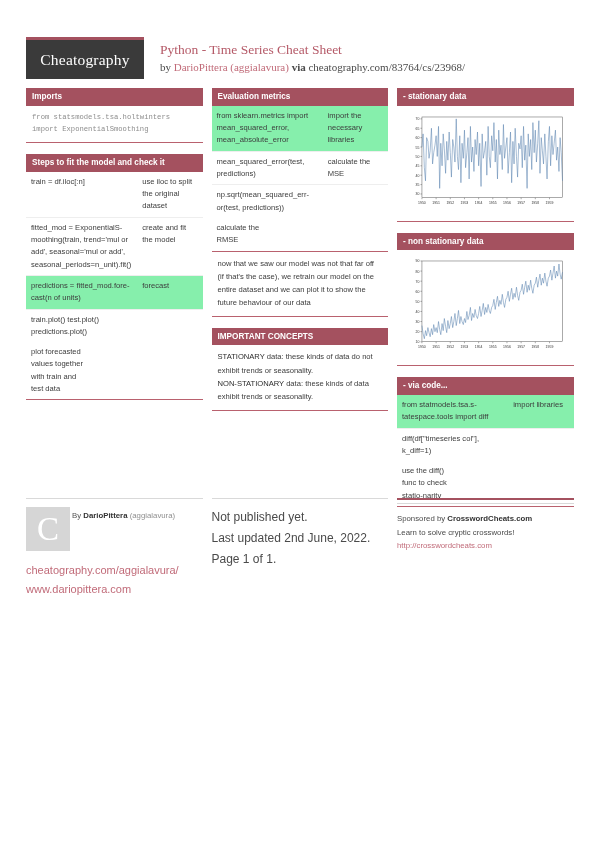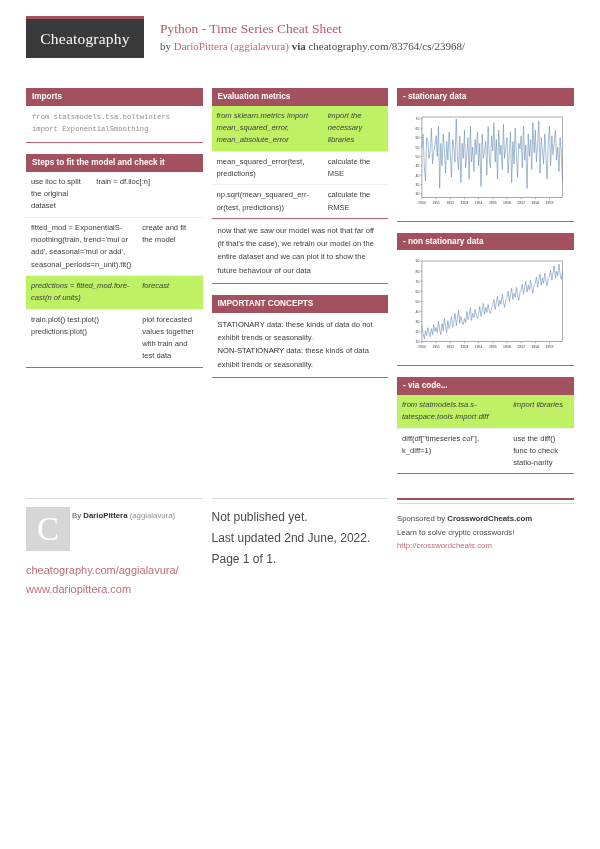--- a/index.html
+++ b/index.html
@@ -19,21 +19,21 @@
     position: absolute;
     left: 0; top: 0;
     width: 600px;
     height: 849px;
     background: #ffffff;
   }
 
   
   .header {
     position: absolute;
-    left: 26px; top: 16px;
+    left: 26px; top: 37px;
     width: 548px; height: 48px;
     display: flex;
     align-items: flex-start;
   }
   .logo-box {
     width: 118px;
     height: 42px;
     background: #3a3a3a;
     border-top: 3px solid #a4515f;
     display: flex;
@@ -95,22 +95,22 @@
     padding: 4px 6px 4px 6px;
     line-height: 1.2;
   }
 
   
   .rows { }
   .row {
     display: flex;
     border-bottom: 1px solid #eeeeee;
   }
-  .row.alt { background: #bef264; font-style: italic; }
-  .row:last-child { border-bottom: none; }
+  .row.alt { background: #86efac; }
+  .row:last-child { border-bottom: none; flex-direction: column; }
   .cell {
     font-size: 7.6px;
     line-height: 1.62;
     padding: 4px 5px;
     box-sizing: border-box;
     color: #3c3c3c;
     word-wrap: break-word;
     overflow-wrap: break-word;
   }
   .cell-l { width: 63%; }
@@ -237,22 +237,22 @@
         <div class="codeblock">
           <div>from statsmodels.tsa.holtwinters</div>
           <div>import ExponentialSmoothing</div>
         </div>
       </div>
 
       <div class="block">
         <div class="block-title">Steps to fit the model and check it</div>
         <div class="rows">
           <div class="row">
+            <div class="cell cell-l">train = df.iloc[:n]</div>
             <div class="cell cell-r">use iloc to split the original dataset</div>
-            <div class="cell cell-l">train = df.iloc[:n]</div>
           </div>
           <div class="row">
             <div class="cell cell-l">fitted_mod = ExponentialS-moothing(train, trend='mul or add', seasonal='mul or add', seasonal_periods=n_unit).fit()</div>
             <div class="cell cell-r">create and fit the model</div>
           </div>
           <div class="row alt">
             <div class="cell cell-l">predictions = fitted_mod.fore-cast(n of units)</div>
             <div class="cell cell-r">forecast</div>
           </div>
           <div class="row">

